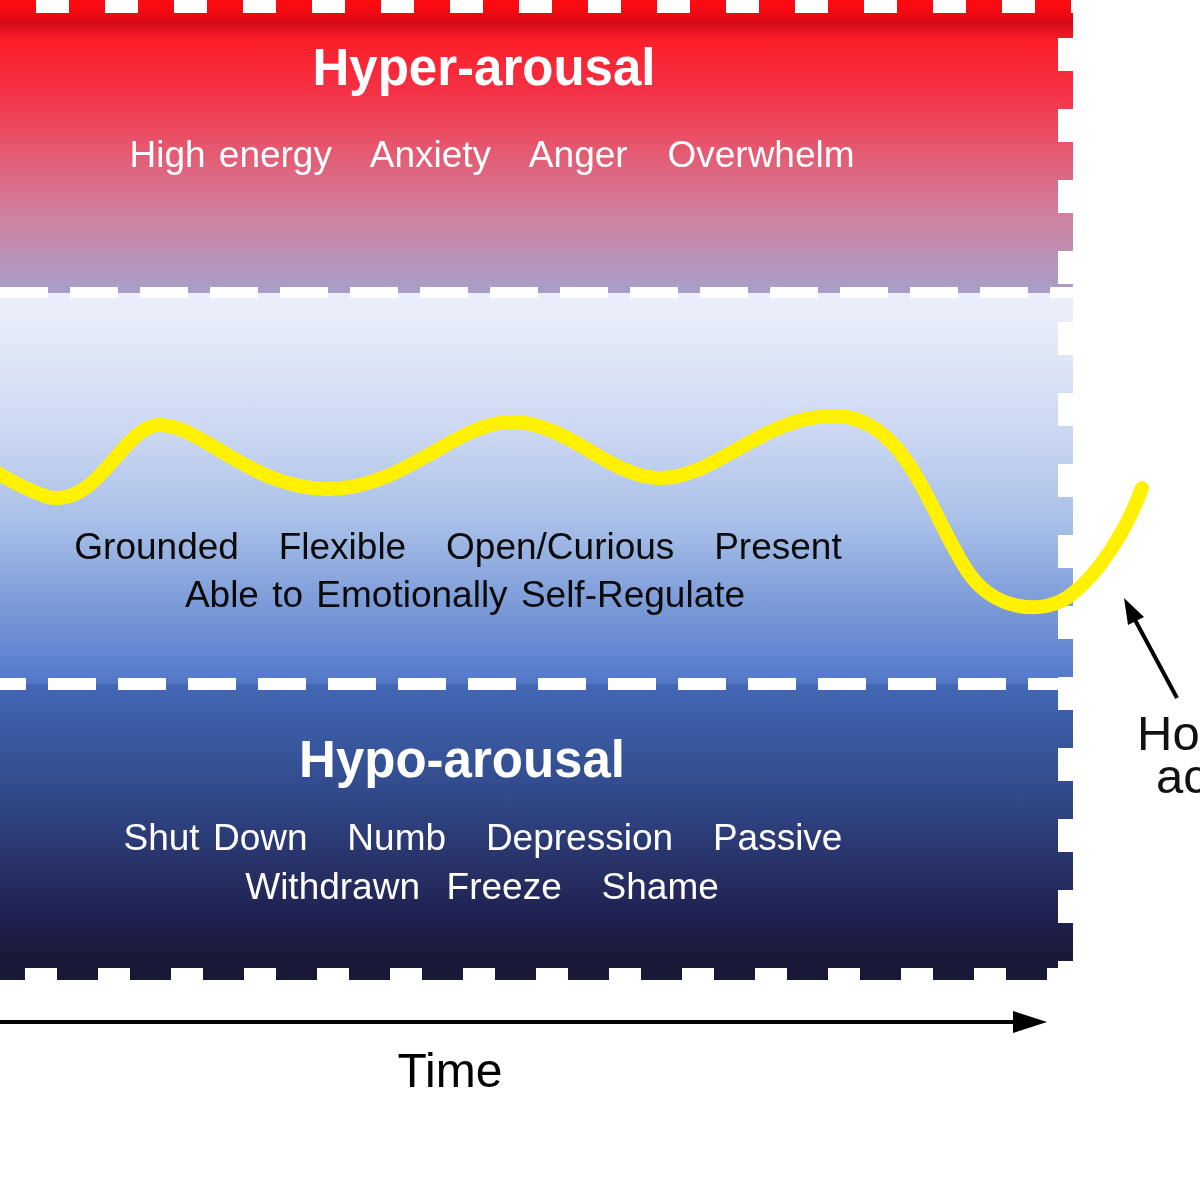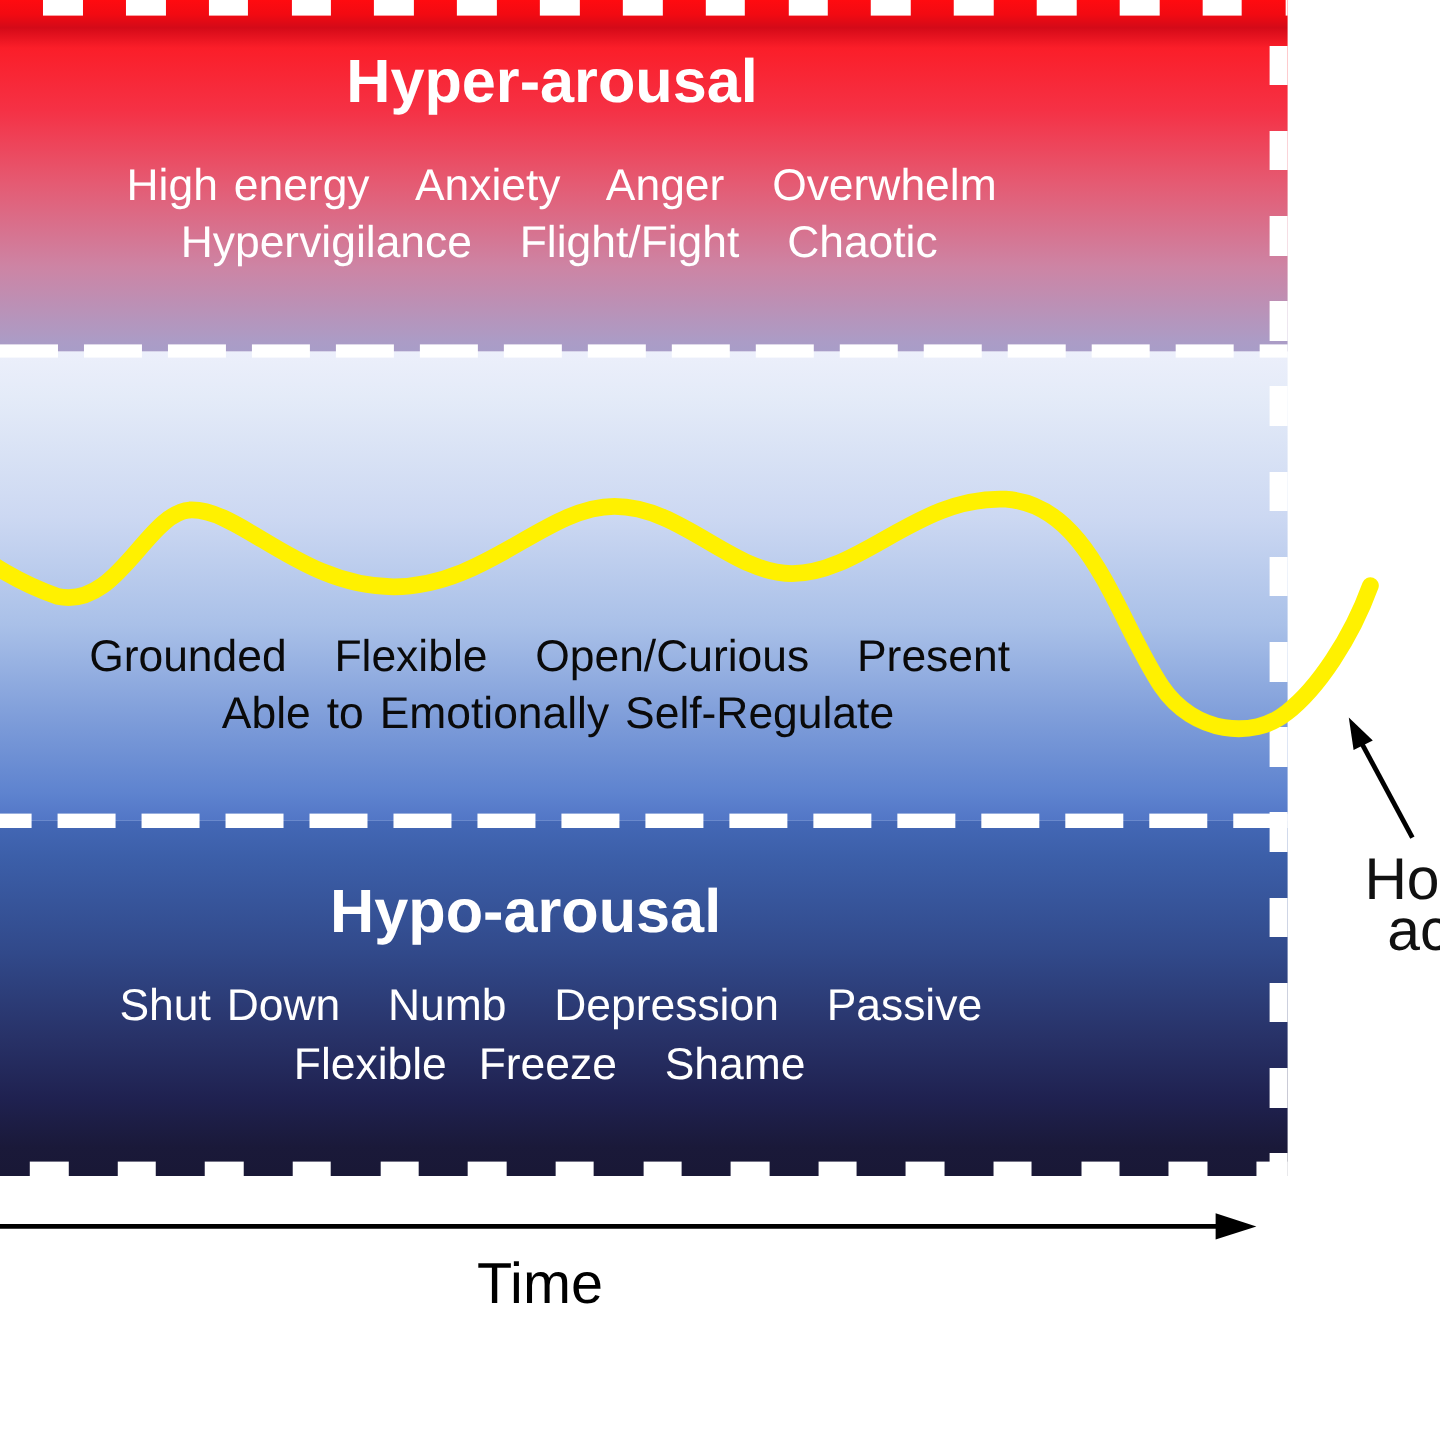--- a/index.html
+++ b/index.html
@@ -68,21 +68,21 @@
   }
   
   .tline {
     position: absolute;
     text-align: center;
     white-space: pre;
     z-index: 4;
   }
   .title { font-weight: 700; font-size: 51px; line-height: 56px; letter-spacing: 0px; }
   .bodyline { font-weight: 400; font-size: 37px; line-height: 44px; word-spacing: 3px; }
-  .white-text { color: #ffffff; }
+  .white-text { color: #ffffff; padding-left: 24px; }
   .black-text { color: #0a0a0a; }
   
   .hyper-title   { left: 180px; width: 920px; top: 40px;  }
   .hyper-line1   { left: 180px; width: 936px; top: 133px; }
   .hyper-line2   { left: 180px; width: 932px; top: 180px; }
   .window-title  { left: 180px; width: 876px; top: 67px;  }
   .window-line1  { left: 180px; width: 916px; top: 232px; }
   .window-line2  { left: 180px; width: 930px; top: 280px; }
   .hypo-title    { left: 180px; width: 876px; top: 48px;  }
   .hypo-line1    { left: 180px; width: 918px; top: 132px; }
@@ -101,32 +101,31 @@
   .overlay-svg { position: absolute; left: 0; top: 0; z-index: 10; pointer-events: none; }
 </style>
 </head>
 <body>
 
 <div class="canvas">
 
   <div class="band band-hyper">
     <div class="tline title white-text hyper-title">Hyper-arousal</div>
     <div class="tline bodyline white-text hyper-line1">High energy   Anxiety   Anger   Overwhelm</div>
-    <div class="tline bodyline white-text hyper-line2">Hypervigilance   Flight/Fight   Chaotic</div>
   </div>
 
   <div class="band band-window">
     <div class="tline bodyline black-text window-line1">Grounded   Flexible   Open/Curious   Present</div>
     <div class="tline bodyline black-text window-line2">Able to Emotionally Self-Regulate</div>
   </div>
 
   <div class="band band-hypo">
     <div class="tline bodyline white-text hypo-line1">Shut Down   Numb   Depression   Passive</div>
     <div class="tline title white-text hypo-title">Hypo-arousal</div>
-    <div class="tline bodyline white-text hypo-line2">Flexible  Freeze   Shame</div>
+    <div class="tline bodyline white-text hypo-line2">Withdrawn  Freeze   Shame</div>
   </div>
 
   <div class="dash dash-top"></div>
   <div class="dash dash-sep1"></div>
   <div class="dash dash-sep2"></div>
   <div class="dash dash-bottom"></div>
   <div class="dash dash-right"></div>
 
   <svg class="overlay-svg" width="1200" height="1200" viewBox="0 0 1200 1200">
 

